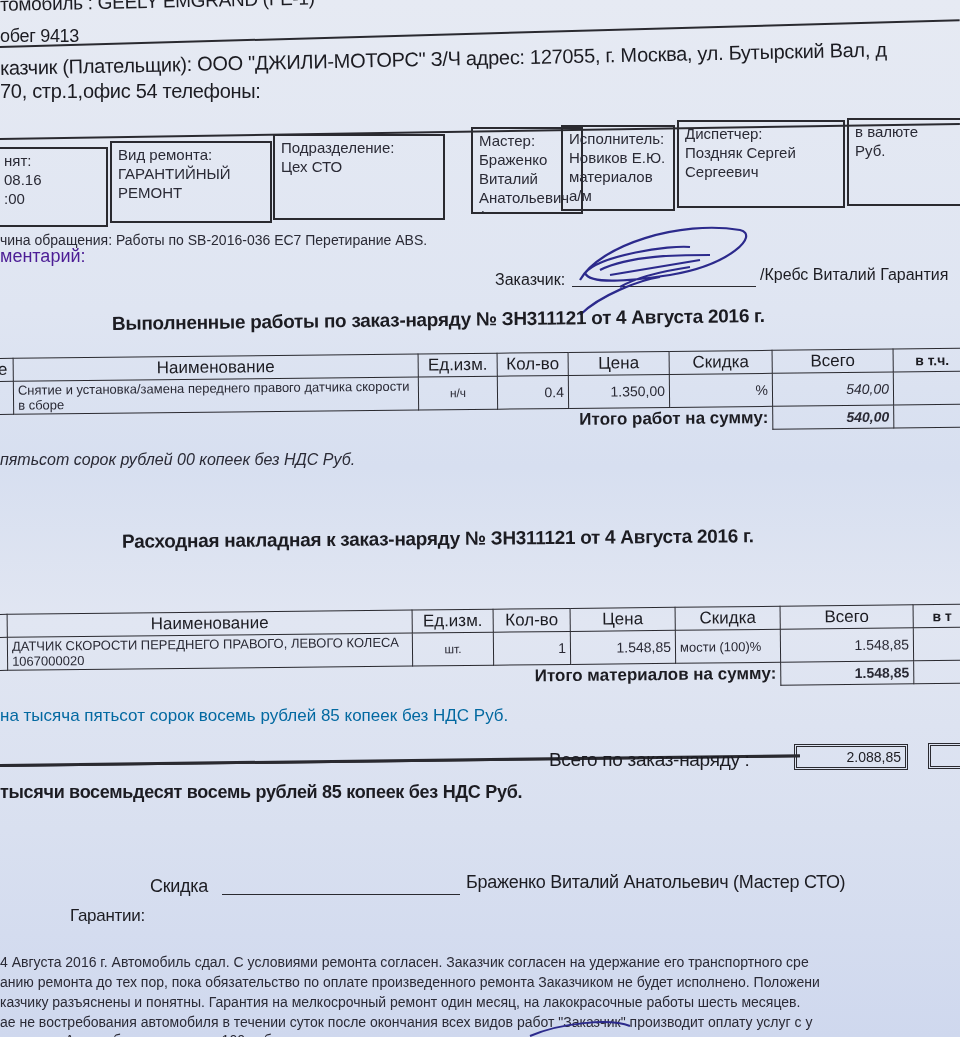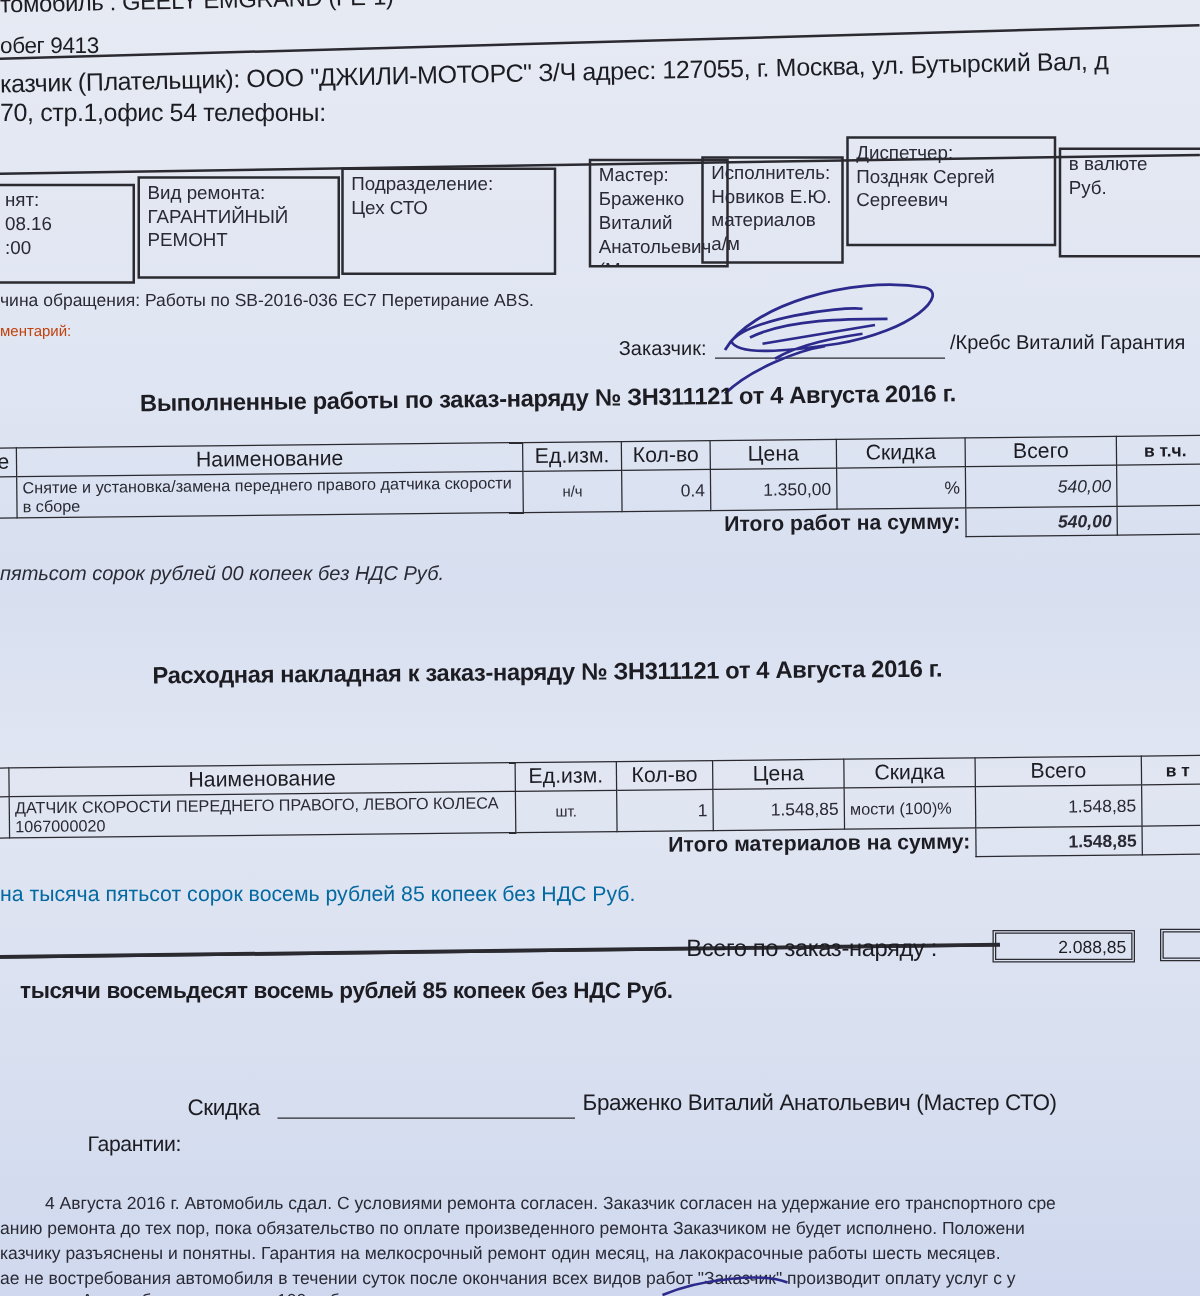--- a/index.html
+++ b/index.html
@@ -52,32 +52,32 @@
   <div>Виталий</div>
   <div>Анатольевич</div>
   <div>(Мастер СТО)</div>
 </div>
 <div class="box" style="left:561px;top:125px;width:114px;height:86px;">
   <div>Исполнитель:</div>
   <div>Новиков Е.Ю.</div>
   <div>материалов</div>
   <div>а/м</div>
 </div>
-<div class="box" style="left:677px;top:109px;width:168px;height:88px;">
+<div class="box" style="left:677px;top:120px;width:168px;height:88px;">
   <div>Диспетчер:</div>
   <div>Поздняк Сергей</div>
   <div>Сергеевич</div>
 </div>
 <div class="box" style="left:847px;top:118px;width:120px;height:88px;">
   <div>в валюте</div>
   <div>Руб.</div>
 </div>
 
 <div class="abs" style="left:0;top:232px;font-size:14px;color:#2a2a35;">чина обращения: Работы по SB-2016-036 EC7 Перетирание ABS.</div>
-<div class="abs" style="left:0;top:258px;font-size:12px;color:#c2410c;">ментарий:</div>
+<div class="abs" style="left:0;top:246px;font-size:18px;color:#4c1d95;">ментарий:</div>
 
 <div class="abs" style="left:495px;top:271px;font-size:16px;">Заказчик:</div>
 <div class="abs" style="left:572px;top:286px;width:184px;height:1px;background:#2a2a30;"></div>
 <div class="abs" style="left:760px;top:266px;font-size:16px;">/Кребс Виталий Гарантия</div>
 <svg class="sig" style="left:560px;top:215px;" width="200" height="100" viewBox="0 0 200 100">
   <path d="M20 65 C 40 30, 120 5, 180 15 C 200 20, 170 50, 110 60 C 70 66, 30 70, 25 58 C 40 40, 110 30, 130 32 M 40 55 C 70 40, 120 40, 150 40 M 50 60 L 140 45 M 60 72 C 80 60, 110 55, 130 52 M 20 100 C 40 80, 80 65, 100 62" fill="none" stroke="#2c2a8c" stroke-width="2.2"></path>
 </svg>
 
 <div class="abs title narrow" style="left:112px;top:309px;transform:rotate(-0.7deg);">Выполненные работы по заказ-наряду №  ЗН311121 от 4 Августа 2016 г.</div>
 
@@ -142,27 +142,27 @@
     <td></td>
   </tr>
 </tbody>
   </table>
 <div class="abs" style="left:0;top:706px;font-size:17px;color:#0369a1;">на тысяча пятьсот сорок восемь рублей 85 копеек без НДС Руб.</div>
 
 <div class="hline" style="left:0;top:764px;width:800px;transform:rotate(-0.7deg);transform-origin:left;border-bottom:2px solid #2a2a30;height:1px;"></div>
 <div class="abs narrow" style="left:549px;top:749px;font-size:19px;">Всего по заказ-наряду :</div>
 <div class="abs" style="left:794px;top:744px;width:114px;height:26px;border:3px double #2a2a30;box-sizing:border-box;text-align:right;padding-right:4px;font-size:14px;line-height:20px;">2.088,85</div>
 <div class="abs" style="left:928px;top:743px;width:40px;height:26px;border:3px double #2a2a30;box-sizing:border-box;"></div>
-<div class="abs narrow bold" style="left:0;top:782px;font-size:18px;padding-left:16px;">тысячи восемьдесят восемь рублей 85 копеек без НДС Руб.</div>
+<div class="abs narrow bold" style="left:0;top:782px;font-size:18px;">тысячи восемьдесят восемь рублей 85 копеек без НДС Руб.</div>
 
 <div class="abs narrow" style="left:150px;top:876px;font-size:18px;">Скидка</div>
 <div class="abs" style="left:222px;top:894px;width:238px;height:1px;background:#2a2a30;"></div>
 <div class="abs narrow" style="left:466px;top:872px;font-size:18px;">Браженко Виталий Анатольевич (Мастер СТО)</div>
 <div class="abs narrow" style="left:70px;top:906px;font-size:17px;">Гарантии:</div>
 
-<div class="abs foot" style="left:0;top:952px;margin-left:36px;">4 Августа 2016 г.   Автомобиль сдал. С условиями ремонта согласен. Заказчик согласен на удержание его транспортного сре</div>
+<div class="abs foot" style="left:0;top:952px;">4 Августа 2016 г.   Автомобиль сдал. С условиями ремонта согласен. Заказчик согласен на удержание его транспортного сре</div>
 <div class="abs foot" style="left:0;top:972px;">анию ремонта до тех пор, пока обязательство по оплате произведенного ремонта Заказчиком не будет исполнено. Положени</div>
 <div class="abs foot" style="left:0;top:992px;">казчику разъяснены и понятны. Гарантия на мелкосрочный ремонт один месяц, на лакокрасочные работы шесть месяцев.</div>
 <div class="abs foot" style="left:0;top:1012px;">ае не востребования автомобиля в течении суток после окончания всех видов работ "Заказчик" производит оплату услуг с у</div>
 <div class="abs foot" style="left:0;top:1030px;">   хранения Автомобиля из расчета 100 руб. за сутки.</div>
 <svg class="sig" style="left:520px;top:1018px;" width="120" height="20" viewBox="0 0 120 20">
   <path d="M10 18 C 40 5, 90 0, 110 8" fill="none" stroke="#2c2a8c" stroke-width="2"></path>
 </svg>
 
 </body></html>

